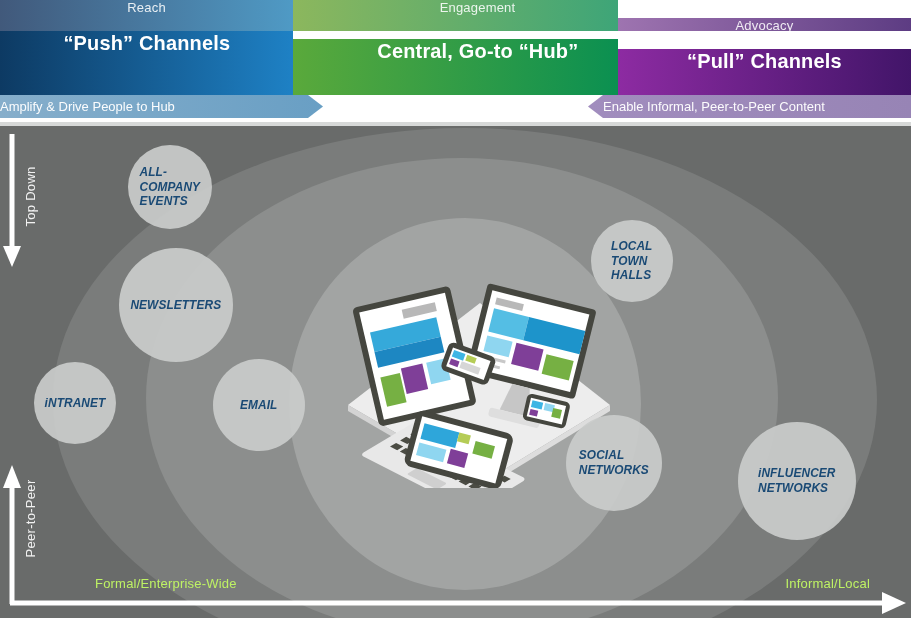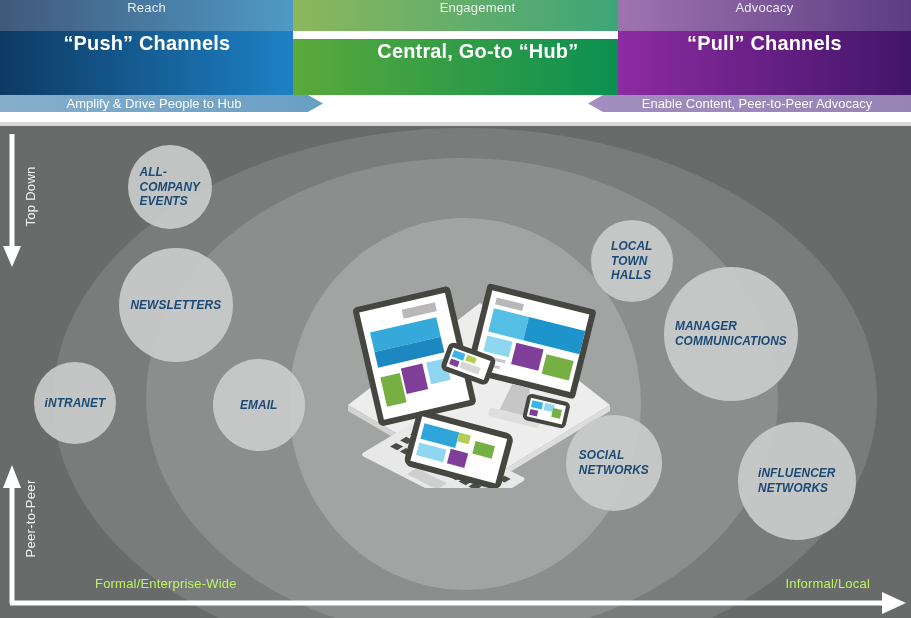--- a/index.html
+++ b/index.html
@@ -5,33 +5,33 @@
   html,body{margin:0;padding:0;background:#fff;}
   .stage{position:relative;width:911px;height:618px;overflow:hidden;
          font-family:"Liberation Sans","DejaVu Sans",sans-serif;
          -webkit-font-smoothing:antialiased;}
   
   .hdr{position:absolute;top:0;left:0;width:911px;height:122px;}
   .hrow{display:flex;width:911px;}
   .row1{height:31px;}
   .row2{height:64px;}
   .cell{display:flex;align-items:flex-start;justify-content:center;}
-  .c1{width:308px;} .c2{width:295px;padding-left:44px;} .c3{width:308px;}
+  .c1{width:308px;} .c2{width:295px;padding-left:44px;} .c3{width:308px;margin-top:18px;}
   .stage-label{font-size:13px;color:rgba(255,255,255,.88);letter-spacing:.2px;}
   .band-title{font-size:21px;font-weight:bold;color:#fff;display:inline-block;
               transform:scaleX(.95);letter-spacing:.2px;white-space:nowrap;}
   .g-reach{background:linear-gradient(to right,#41597b,#4f9ac5);}
   .g-engage{background:linear-gradient(to right,#8cb75d,#3ea578);}
   .g-advocacy{background:linear-gradient(to right,#9e74b0,#5d3c83);}
   .g-push{background:linear-gradient(to right,#0d3a63,#1e81c5);}
   .g-hub{background:linear-gradient(to right,#5aa93b,#0b9051);margin-top:8px;}
   .g-pull{background:linear-gradient(to right,#8d2ba2,#421569);}
   .row3{position:relative;height:27px;width:911px;}
-  .subband{position:absolute;top:0;height:17px;display:flex;align-items:center;
-           justify-content:center;font-size:13px;color:rgba(255,255,255,.97);}
+  .subband{position:absolute;top:0;height:23px;display:flex;align-items:center;
+           justify-content:flex-start;font-size:13px;color:rgba(255,255,255,.97);}
   .sub-hub{left:303px;width:305px;background:linear-gradient(to right,#adc7a1,#88bfa9);}
   .sub-push{left:0;width:323px;background:linear-gradient(to right,#86aecb,#699fc4);
             clip-path:polygon(0 0,calc(100% - 15px) 0,100% 50%,calc(100% - 15px) 100%,0 100%);
             padding-right:15px;box-sizing:border-box;}
   .sub-pull{left:588px;width:323px;background:linear-gradient(to right,#a18dbe,#9784b5);
             clip-path:polygon(15px 0,100% 0,100% 100%,15px 100%,0 50%);
             padding-left:15px;box-sizing:border-box;}
   .separator{position:absolute;top:122px;left:0;width:911px;height:4px;background:#d7d9d8;}
   
   .diagram{position:absolute;top:126px;left:0;width:911px;height:492px;
@@ -90,21 +90,21 @@
       </div>
       <div class="cell c3 g-pull">
         <span class="band-title">“Pull” Channels</span>
       </div>
     </div>
     <div class="row3">
       <div class="subband sub-push">
         <span>Amplify &amp; Drive People to Hub</span>
       </div>
       <div class="subband sub-pull">
-        <span>Enable Content, Peer-to-Peer Advocacy</span>
+        <span>Enable Informal, Peer-to-Peer Content</span>
       </div>
     </div>
   </div>
   <div class="separator"></div>
 
   <div class="diagram">
     <div class="ring ring-outer"></div>
     <div class="ring ring-mid"></div>
     <div class="ring ring-inner"></div>
 
@@ -206,24 +206,20 @@
       <span>iNTRANET</span>
     </div>
     <div class="bubble b-email">
       <span>EMAIL</span>
     </div>
     <div class="bubble b-townhalls">
       <span>LOCAL
 TOWN
 HALLS</span>
     </div>
-    <div class="bubble b-manager">
-      <span>MANAGER
-COMMUNICATIONS</span>
-    </div>
     <div class="bubble b-social">
       <span>SOCIAL
 NETWORKS</span>
     </div>
     <div class="bubble b-influencer">
       <span>iNFLUENCER
 NETWORKS</span>
     </div>
   </div>
 </div>

